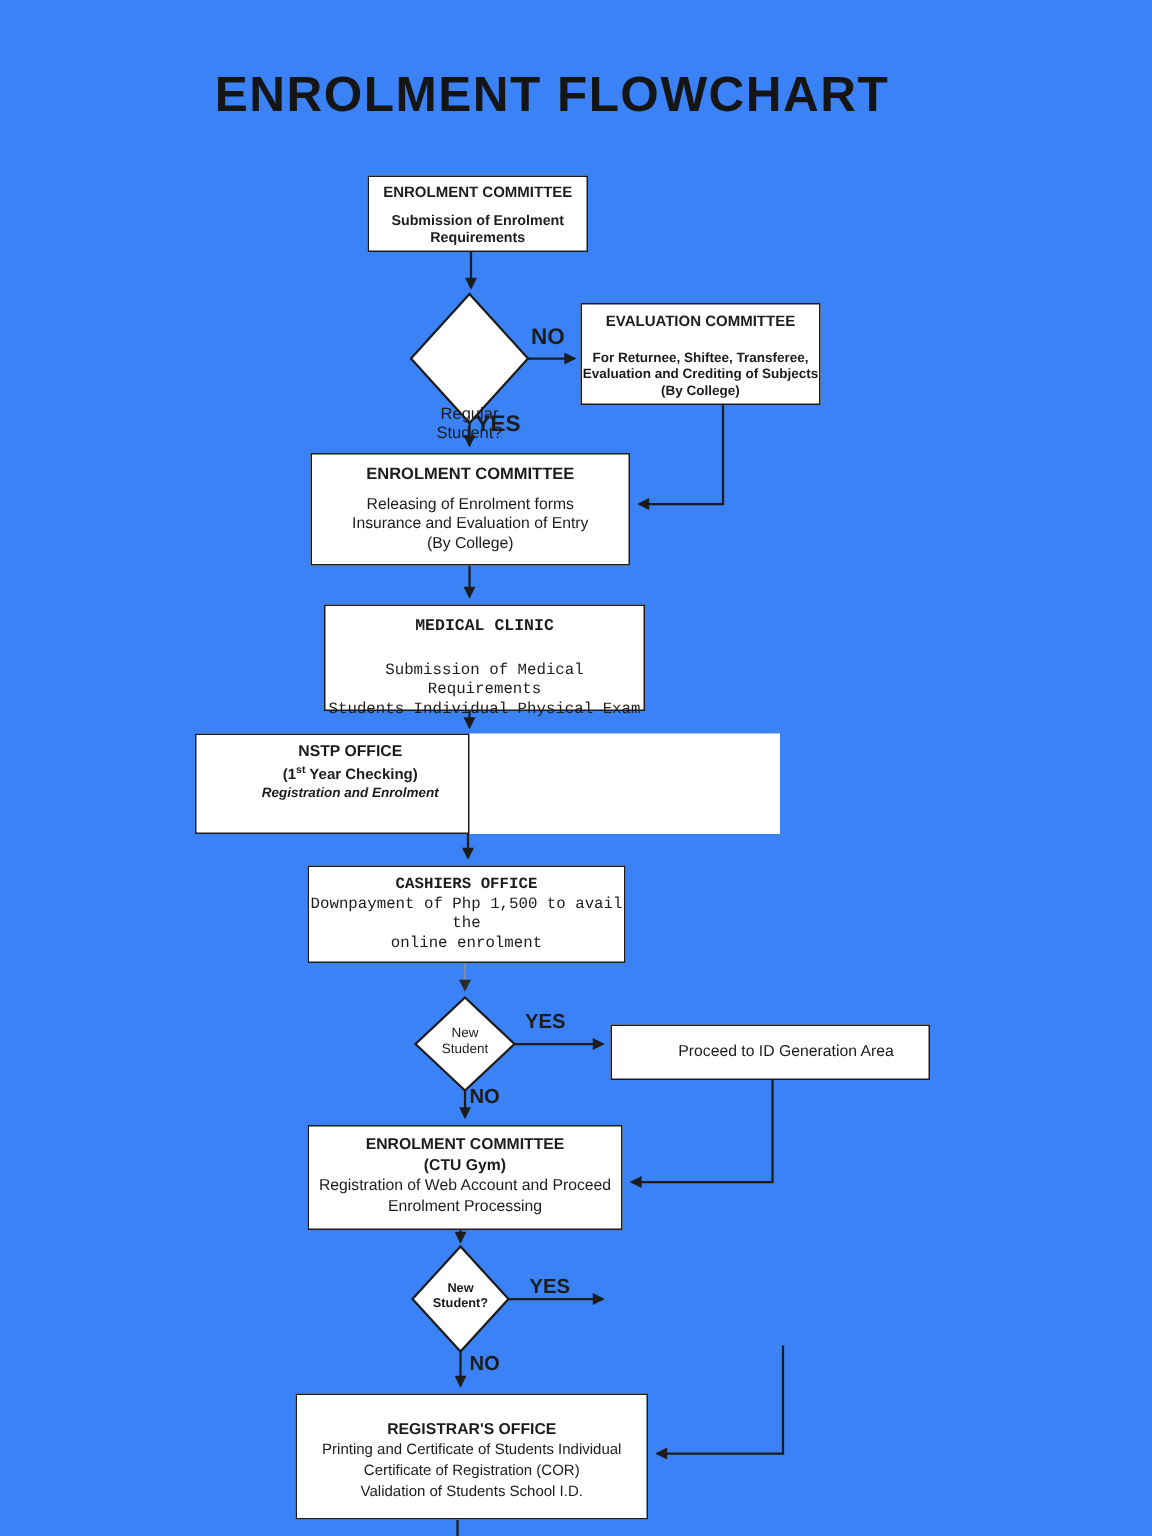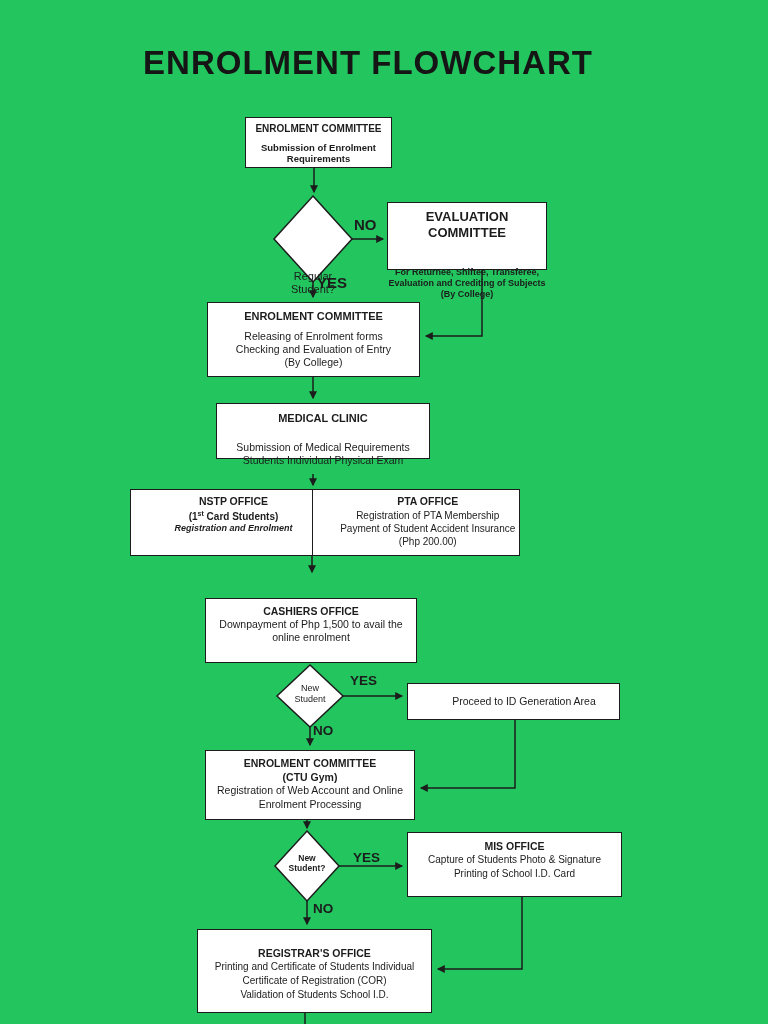--- a/index.html
+++ b/index.html
@@ -1,17 +1,17 @@
 <!DOCTYPE html>
 <html><head>
 <meta charset="utf-8">
 <style>
   html,body { margin:0; padding:0; background:#fff; }
   .page {
-    position:relative; width:768px; height:1024px; background:#22c55e;
+    position:relative; width:768px; height:1024px; background:#3b82f6;
     font-family:"Liberation Sans", sans-serif; color:#1c1c1c; overflow:hidden;
   }
   .title {
     position:absolute; left:368px; top:44px; transform:translateX(-50%);
     font-size:33px; font-weight:bold; letter-spacing:1px; white-space:nowrap;
     color:#151515;
   }
   svg.wires { position:absolute; left:0; top:0; pointer-events:none; }
 
   .node {
@@ -20,38 +20,38 @@
   }
   .node .t { font-weight:bold; }
   .dtext { position:absolute; text-align:center; line-height:1.2; }
   .lbl { position:absolute; font-weight:bold; white-space:nowrap; }
 
   
   .n-start   { left:245px; top:117px; width:147px; height:51px; padding-top:5px; font-size:9.5px; font-weight:bold; }
   .n-start .t{ font-size:10px; margin-bottom:6px; }
 
   .n-eval    { left:387px; top:202px; width:160px; height:68px; padding-top:6px; font-size:9px; font-weight:bold; }
-  .n-eval .t { font-size:13px; margin-bottom:25px; }
+  .n-eval .t { font-size:10px; margin-bottom:11px; }
 
   .n-release { left:207px; top:302px; width:213px; height:75px; padding-top:7px; font-size:10.5px; }
   .n-release .t { font-size:11px; margin-bottom:6px; }
 
-  .n-medical { left:216px; top:403px; width:214px; height:56px; padding-top:8px; font-size:10.5px; }
+  .n-medical { left:216px; top:403px; width:214px; height:71px; padding-top:8px; font-size:10.5px;font-family:Liberation Mono, monospace; }
   .n-medical .t { font-size:11px; margin-bottom:15px; }
 
   .n-combined{ left:130px; top:489px; width:390px; height:67px; border:none; padding:0; }
   .cell { position:absolute; top:0; height:100%; box-sizing:border-box; border:1.6px solid #1c1c1c; text-align:center; padding-top:5px;padding-left:24px; }
   .cell-nstp { left:0; width:183px; font-size:10px; font-weight:bold; line-height:1.3; }
   .cell-nstp .t { font-size:10.5px; }
   .cell-nstp .small { font-size:9px;font-style:italic; }
   .cell-nstp sup { font-size:7px; }
   .cell-pta { left:181.5px; width:208.5px; font-size:10px; line-height:1.3; }
   .cell-pta .t { font-size:10.5px; }
 
-  .n-cashiers{ left:205px; top:598px; width:212px; height:65px; padding-top:6px; font-size:10.5px; }
+  .n-cashiers{ left:205px; top:577px; width:212px; height:65px; padding-top:6px; font-size:10.5px;font-family:Liberation Mono, monospace; }
   .n-cashiers .t { font-size:10.5px; }
 
   .n-proceed { left:407px; top:683px; width:213px; height:37px; font-size:10.5px;
                display:flex; align-items:center; justify-content:center;padding-left:21px; }
 
   .n-ctu     { left:205px; top:750px; width:210px; height:70px; padding-top:6px; font-size:10.5px; line-height:1.3; }
   .n-ctu .t  { font-size:10.5px; }
 
   .n-mis     { left:407px; top:832px; width:215px; height:65px; padding-top:6px; font-size:10px; line-height:1.35; }
   .n-mis .t  { font-size:10.5px; }
@@ -135,66 +135,55 @@
   <div class="node n-eval">
     <div class="t">EVALUATION COMMITTEE</div>
     <div>For Returnee, Shiftee, Transferee,</div>
     <div>Evaluation and Crediting of Subjects</div>
     <div>(By College)</div>
   </div>
 
   <div class="node n-release">
     <div class="t">ENROLMENT COMMITTEE</div>
     <div>Releasing of Enrolment forms</div>
-    <div>Checking and Evaluation of Entry</div>
+    <div>Insurance and Evaluation of Entry</div>
     <div>(By College)</div>
   </div>
 
   <div class="node n-medical">
     <div class="t">MEDICAL CLINIC</div>
     <div>Submission of Medical Requirements</div>
     <div>Students Individual Physical Exam</div>
   </div>
 
   <div class="node n-combined">
     <div class="cell cell-nstp">
       <div class="t">NSTP OFFICE</div>
-      <div><span>(1</span><sup>st</sup><span> Card Students)</span></div>
+      <div><span>(1</span><sup>st</sup><span> Year Checking)</span></div>
       <div class="small">Registration and Enrolment</div>
-    </div>
-    <div class="cell cell-pta">
-      <div class="t">PTA OFFICE</div>
-      <div>Registration of PTA Membership</div>
-      <div>Payment of Student Accident Insurance</div>
-      <div>(Php 200.00)</div>
     </div>
   </div>
 
   <div class="node n-cashiers">
     <div class="t">CASHIERS OFFICE</div>
     <div>Downpayment of Php 1,500 to avail the</div>
     <div>online enrolment</div>
   </div>
 
   <div class="node n-proceed">
     <div>Proceed to ID Generation Area</div>
   </div>
 
   <div class="node n-ctu">
     <div class="t">ENROLMENT COMMITTEE</div>
     <div class="t">(CTU Gym)</div>
-    <div>Registration of Web Account and Online</div>
+    <div>Registration of Web Account and Proceed</div>
     <div>Enrolment Processing</div>
   </div>
 
-  <div class="node n-mis">
-    <div class="t">MIS OFFICE</div>
-    <div>Capture of Students Photo &amp; Signature</div>
-    <div>Printing of School I.D. Card</div>
-  </div>
 
   <div class="node n-registrar">
     <div class="t">REGISTRAR'S OFFICE</div>
     <div>Printing and Certificate of Students Individual</div>
     <div>Certificate of Registration (COR)</div>
     <div>Validation of Students School I.D.</div>
   </div>
 
   <div class="dtext d1">
     <div>Regular</div>

